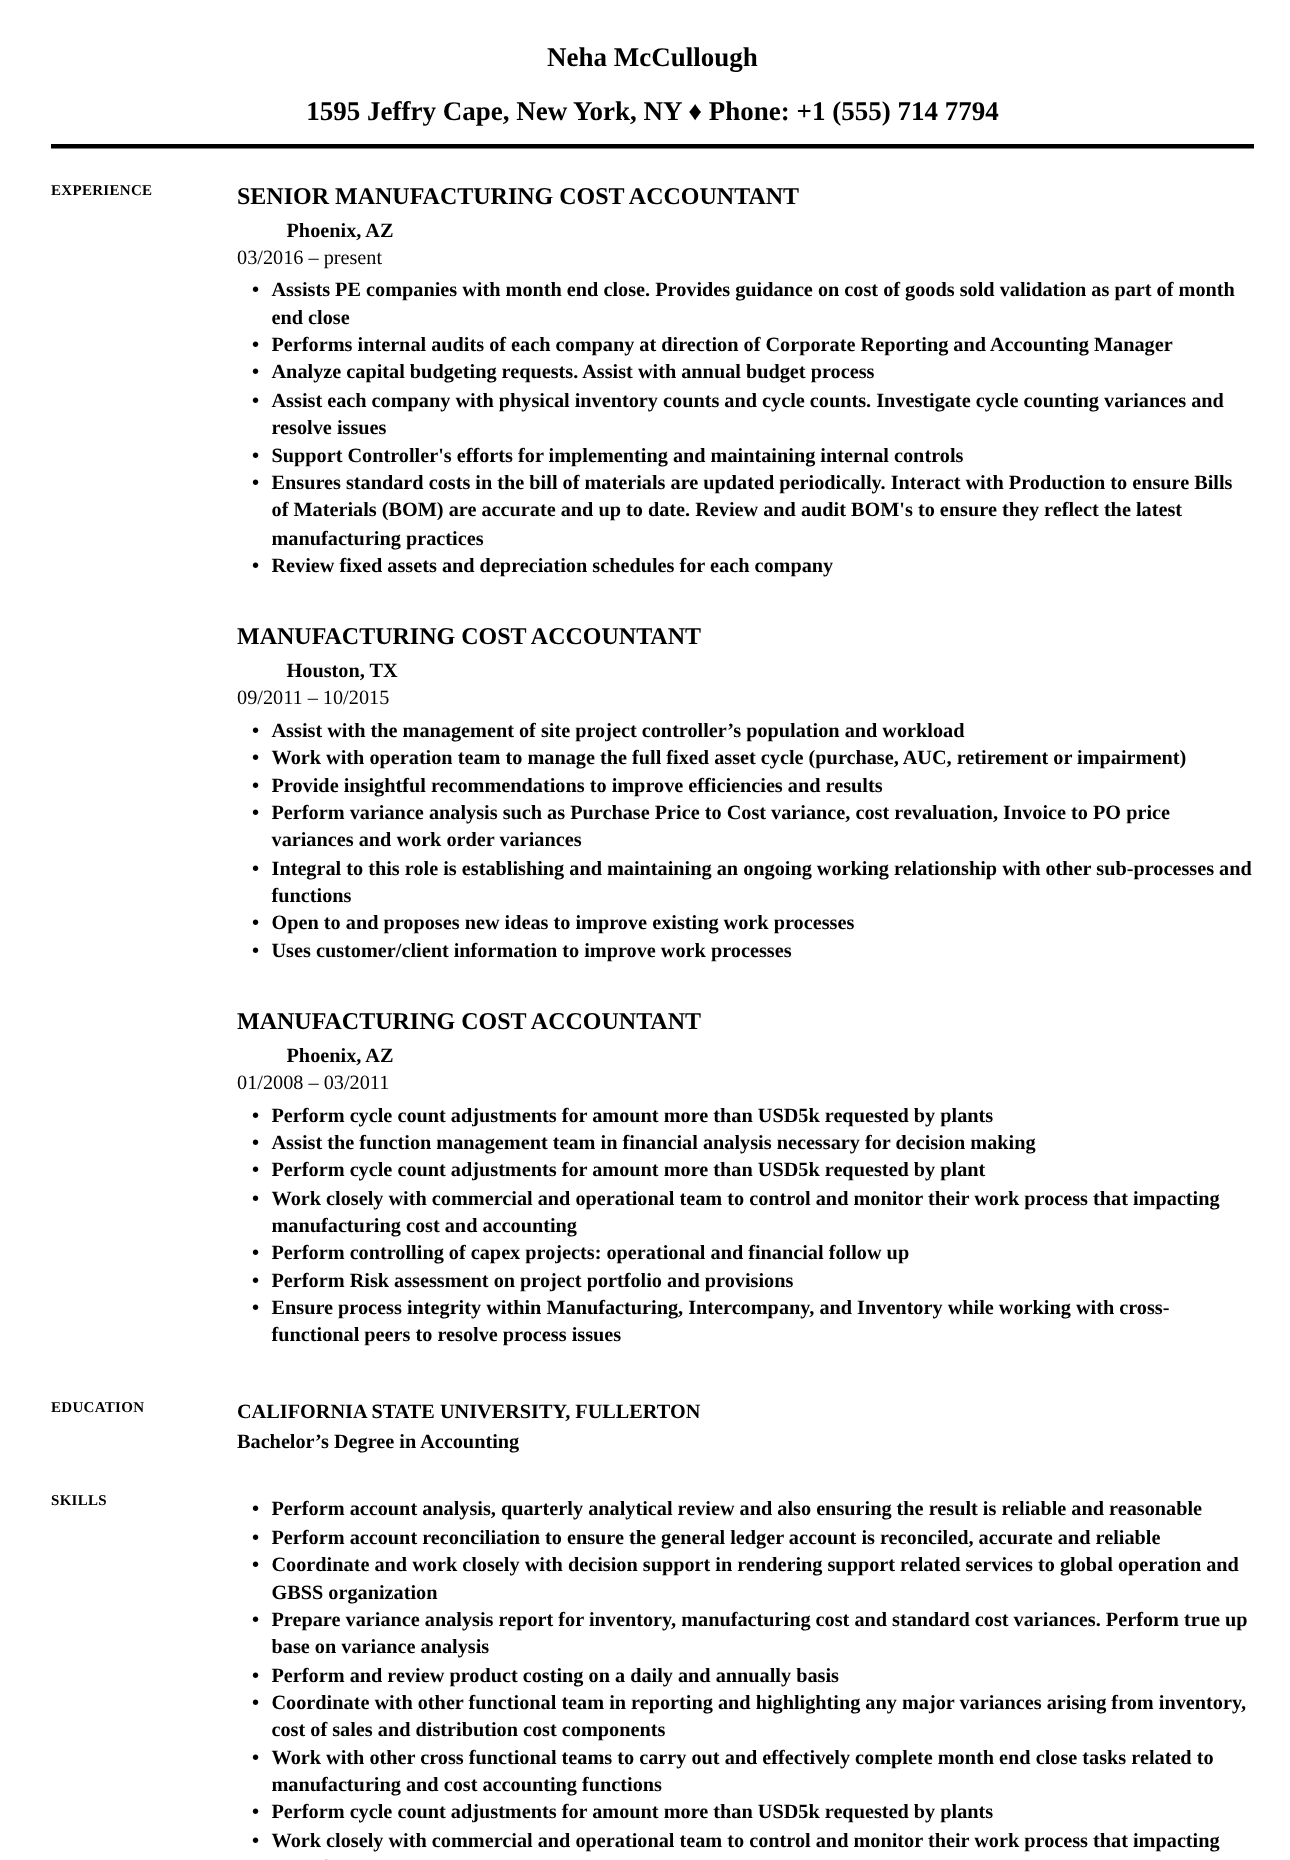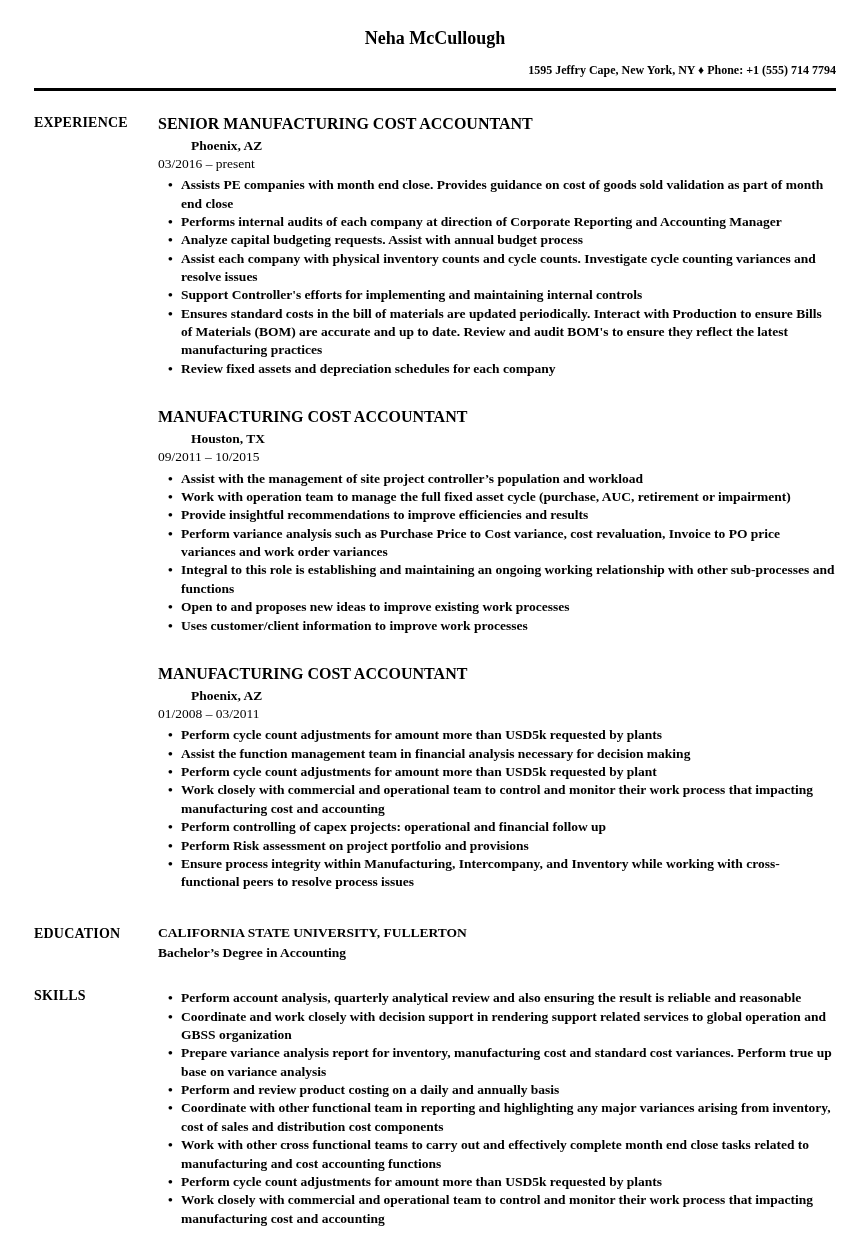--- a/index.html
+++ b/index.html
@@ -21,41 +21,41 @@
   }
   
   .name {
     margin: 6px 0 0 0;
     text-align: center;
     font-size: 18px;
     font-weight: bold;
   }
   .contact {
     margin-top: 12px;
-    text-align: right;
-    font-size: 12px;
+    text-align: center;
+    font-size: 18px;
     font-weight: bold;
   }
   .divider {
     margin-top: 9px;
     border-bottom: 3px solid #000000;
     height: 0;
   }
   
   .section {
     display: grid;
     grid-template-columns: 124px 1fr;
     align-items: start;
   }
   .section-experience { margin-top: 22px; }
   .section-education  { margin-top: 32px; }
   .section-skills     { margin-top: 24px; }
   .section-label {
     font-weight: bold;
-    font-size: 14px;
+    font-size: 10px;
     letter-spacing: 0.2px;
   }
   
   .job + .job { margin-top: 28px; }
   .job-title {
     font-weight: bold;
     font-size: 16px;
   }
   .job-location {
     font-weight: bold;
@@ -155,20 +155,21 @@
       <div class="school">CALIFORNIA STATE UNIVERSITY, FULLERTON</div>
       <div class="degree">Bachelor’s Degree in Accounting</div>
     </div>
   </div>
 
   <div class="section section-skills">
     <div class="section-label">SKILLS</div>
     <div>
       <ul class="bullets skills-list">
           <li>Perform account analysis, quarterly analytical review and also ensuring the result is reliable and reasonable</li>
+          <li>Perform account reconciliation to ensure the general ledger account is reconciled, accurate and reliable</li>
           <li>Coordinate and work closely with decision support in rendering support related services to global operation and GBSS organization</li>
           <li>Prepare variance analysis report for inventory, manufacturing cost and standard cost variances. Perform true up base on variance analysis</li>
           <li>Perform and review product costing on a daily and annually basis</li>
           <li>Coordinate with other functional team in reporting and highlighting any major variances arising from inventory, cost of sales and distribution cost components</li>
           <li>Work with other cross functional teams to carry out and effectively complete month end close tasks related to manufacturing and cost accounting functions</li>
           <li>Perform cycle count adjustments for amount more than USD5k requested by plants</li>
           <li>Work closely with commercial and operational team to control and monitor their work process that impacting manufacturing cost and accounting</li>
         </ul>
     </div>
   </div>

